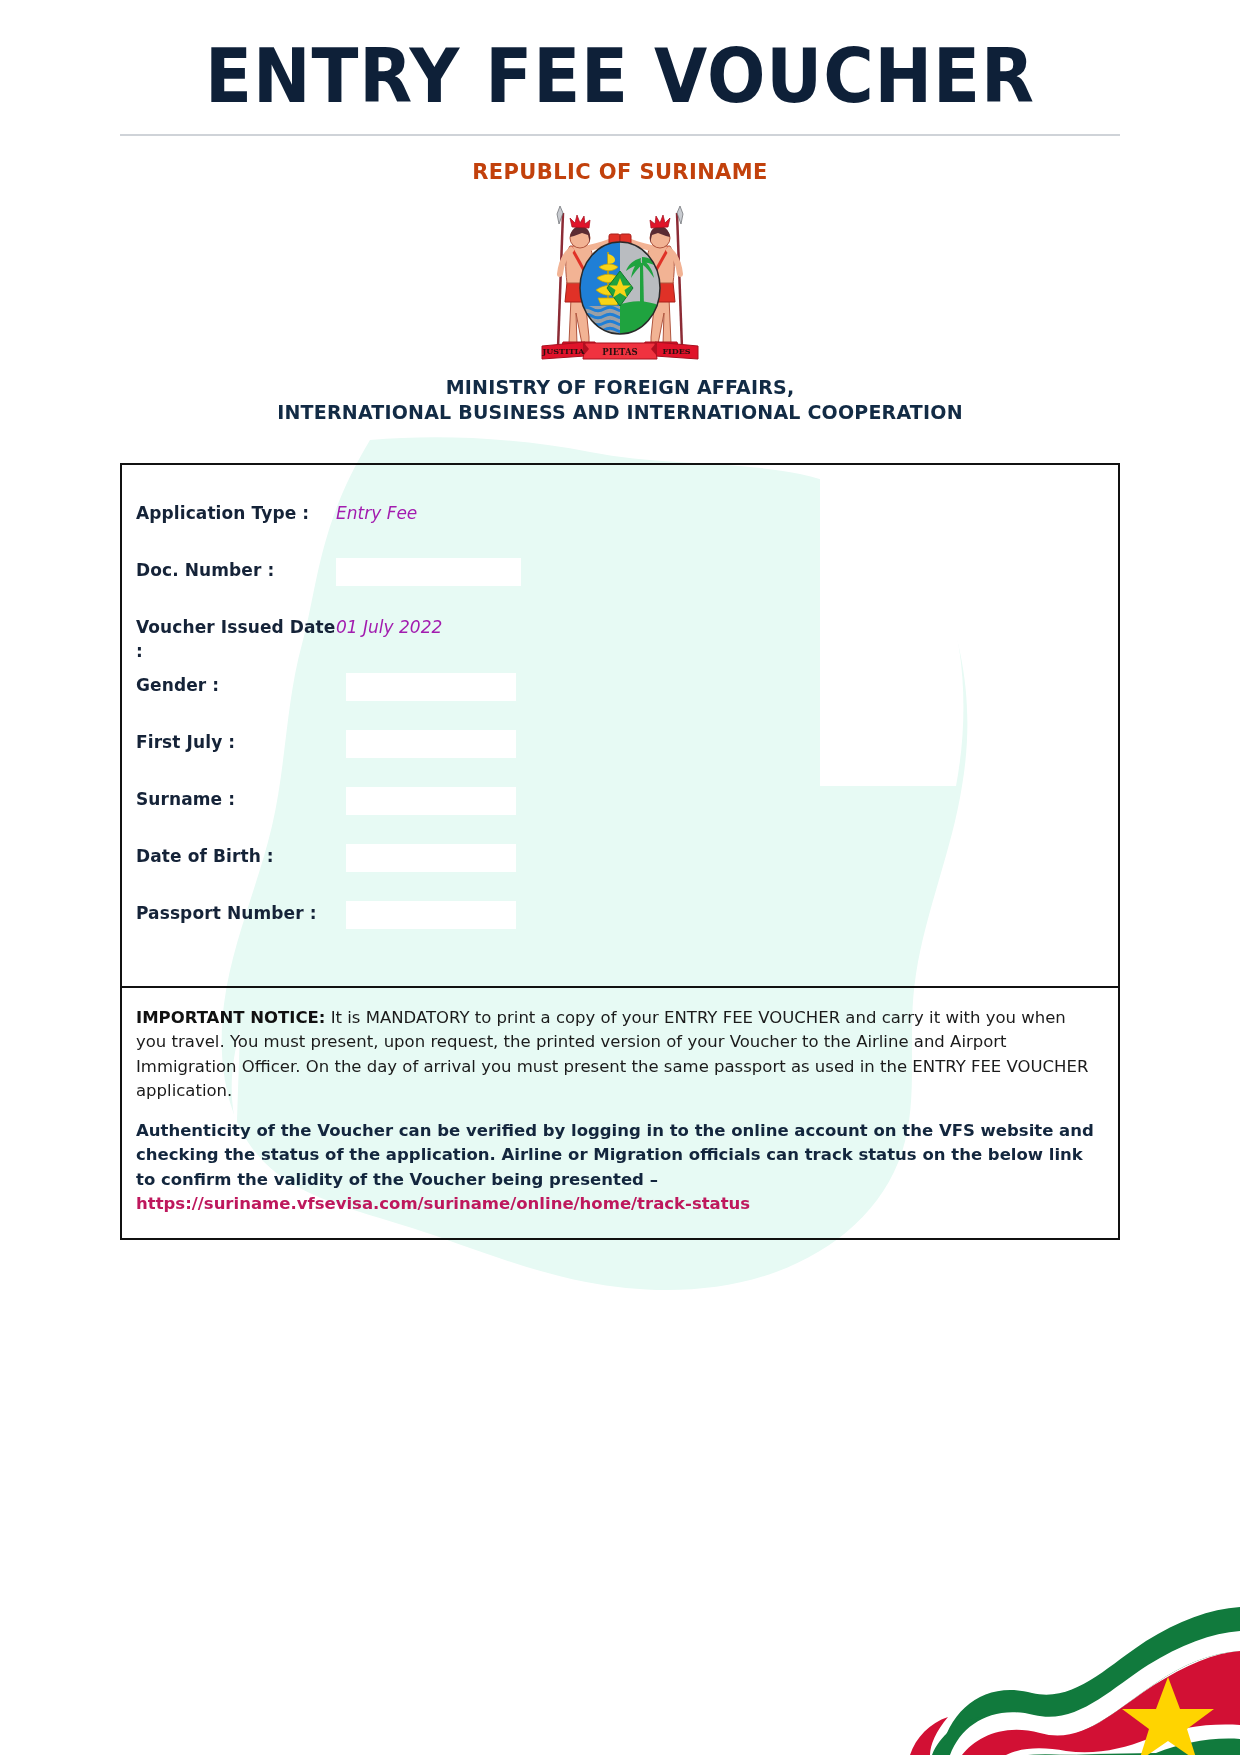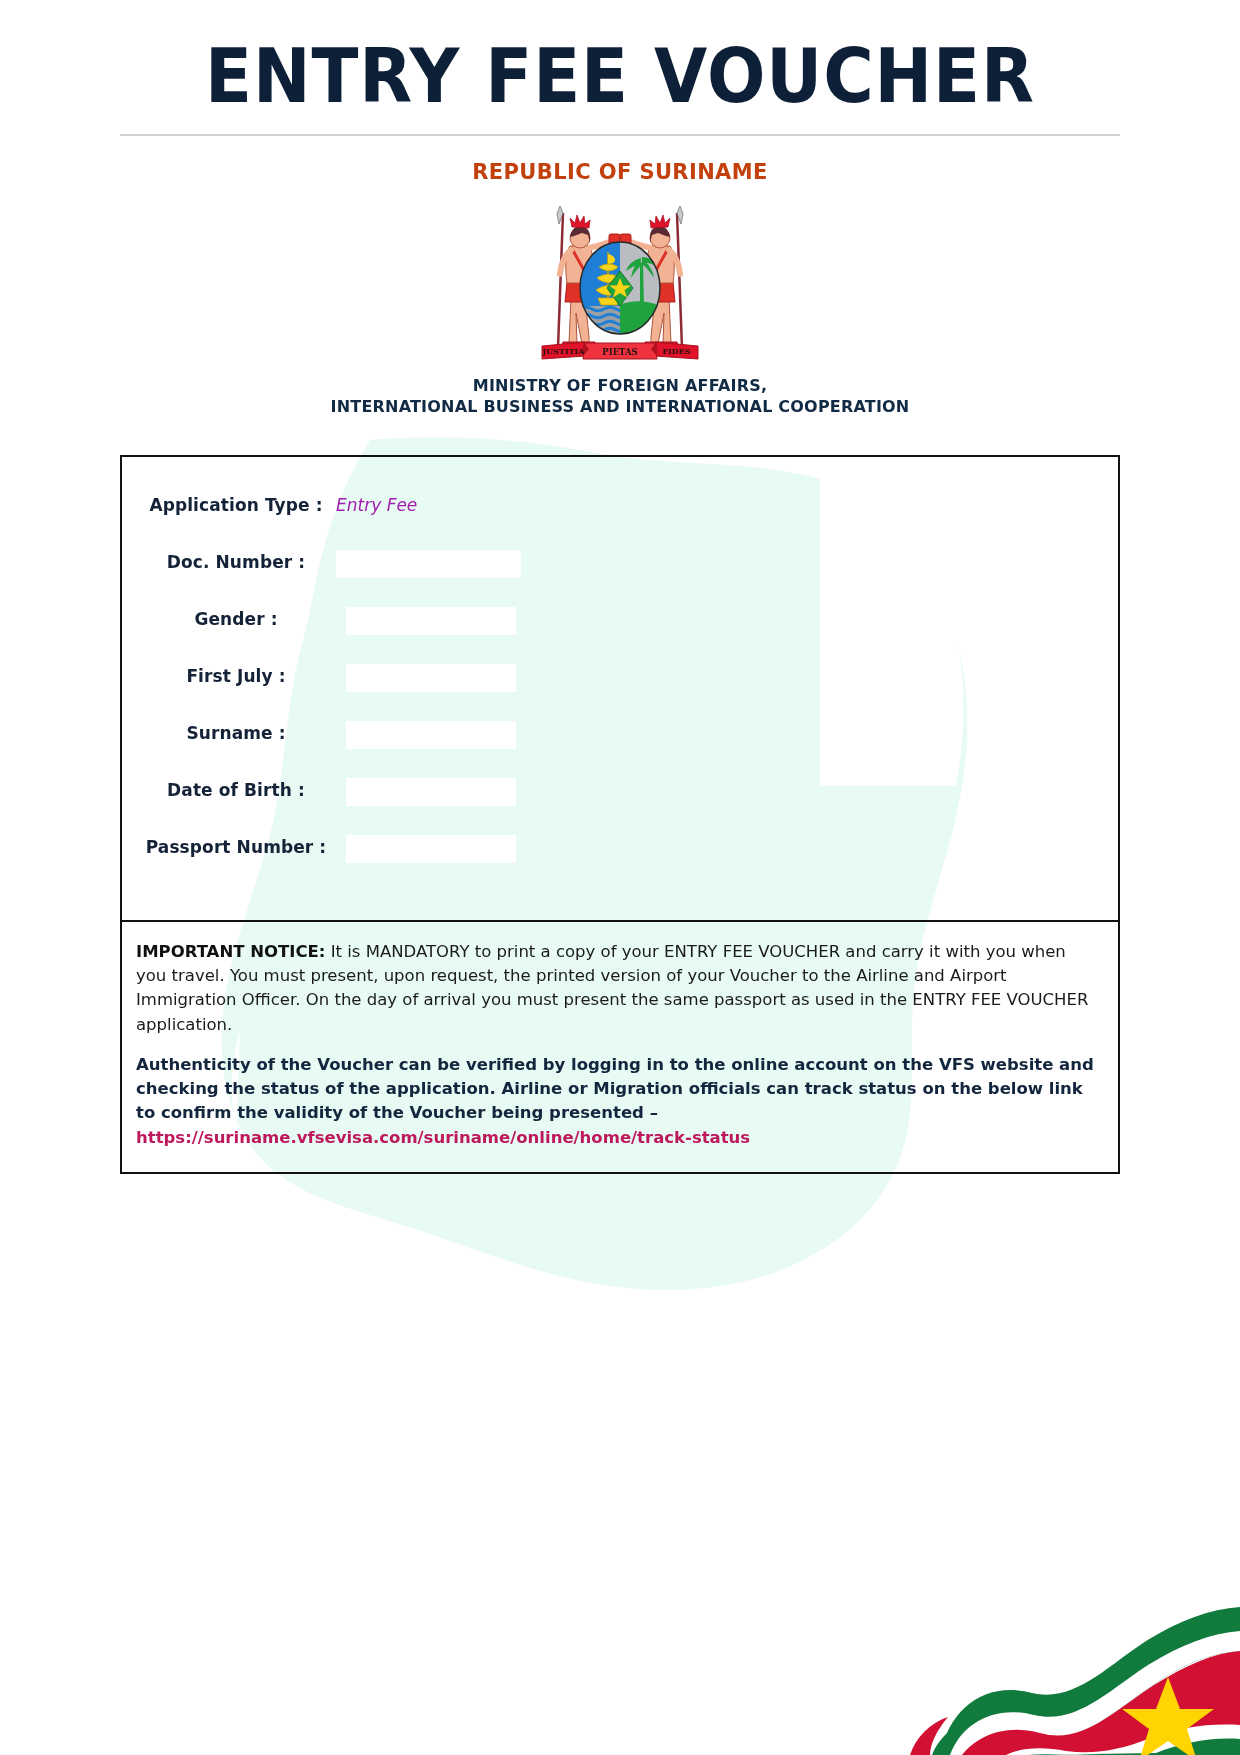--- a/index.html
+++ b/index.html
@@ -66,37 +66,36 @@
     display: flex;
     justify-content: center;
     margin-top: 14px;
   }
   .emblem { display:block; }
 
   
   .ministry {
     text-align: center;
     font-weight: bold;
-    font-size: 16px;
+    font-size: 19px;
     color: #122b45;
     line-height: 1.32;
     margin-top: 12px;
     letter-spacing: 0.2px;
   }
 
   
   .box {
     margin-top: 38px;
     border: 2px solid #111111;
     position: relative;
   }
   .fields {
     padding: 36px 16px 28px 0;
     position: relative;
-    text-align: center;
   }
   .field-row {
     display: flex;
     align-items: flex-start;
     min-height: 48px;
     padding: 0 0 0 14px;
     margin-bottom: 9px;
   }
   .field-label {
     font-weight: bold;
@@ -306,20 +305,24 @@
         <div class="field-value offset">Entry Fee</div>
       </div>
 
       <div class="field-row">
         <div class="field-label">Doc. Number :</div>
         <div class="redact-holder-doc">
           <span class="redacted wide"></span>
         </div>
       </div>
 
+      <div class="field-row">
+        <div class="field-label">Voucher Issued Date :</div>
+        <div class="field-value offset">01 July 2022</div>
+      </div>
 
       <div class="field-row">
         <div class="field-label">Gender :</div>
         <div class="redact-holder">
           <span class="redacted"></span>
         </div>
       </div>
 
       <div class="field-row">
         <div class="field-label">First July :</div>

